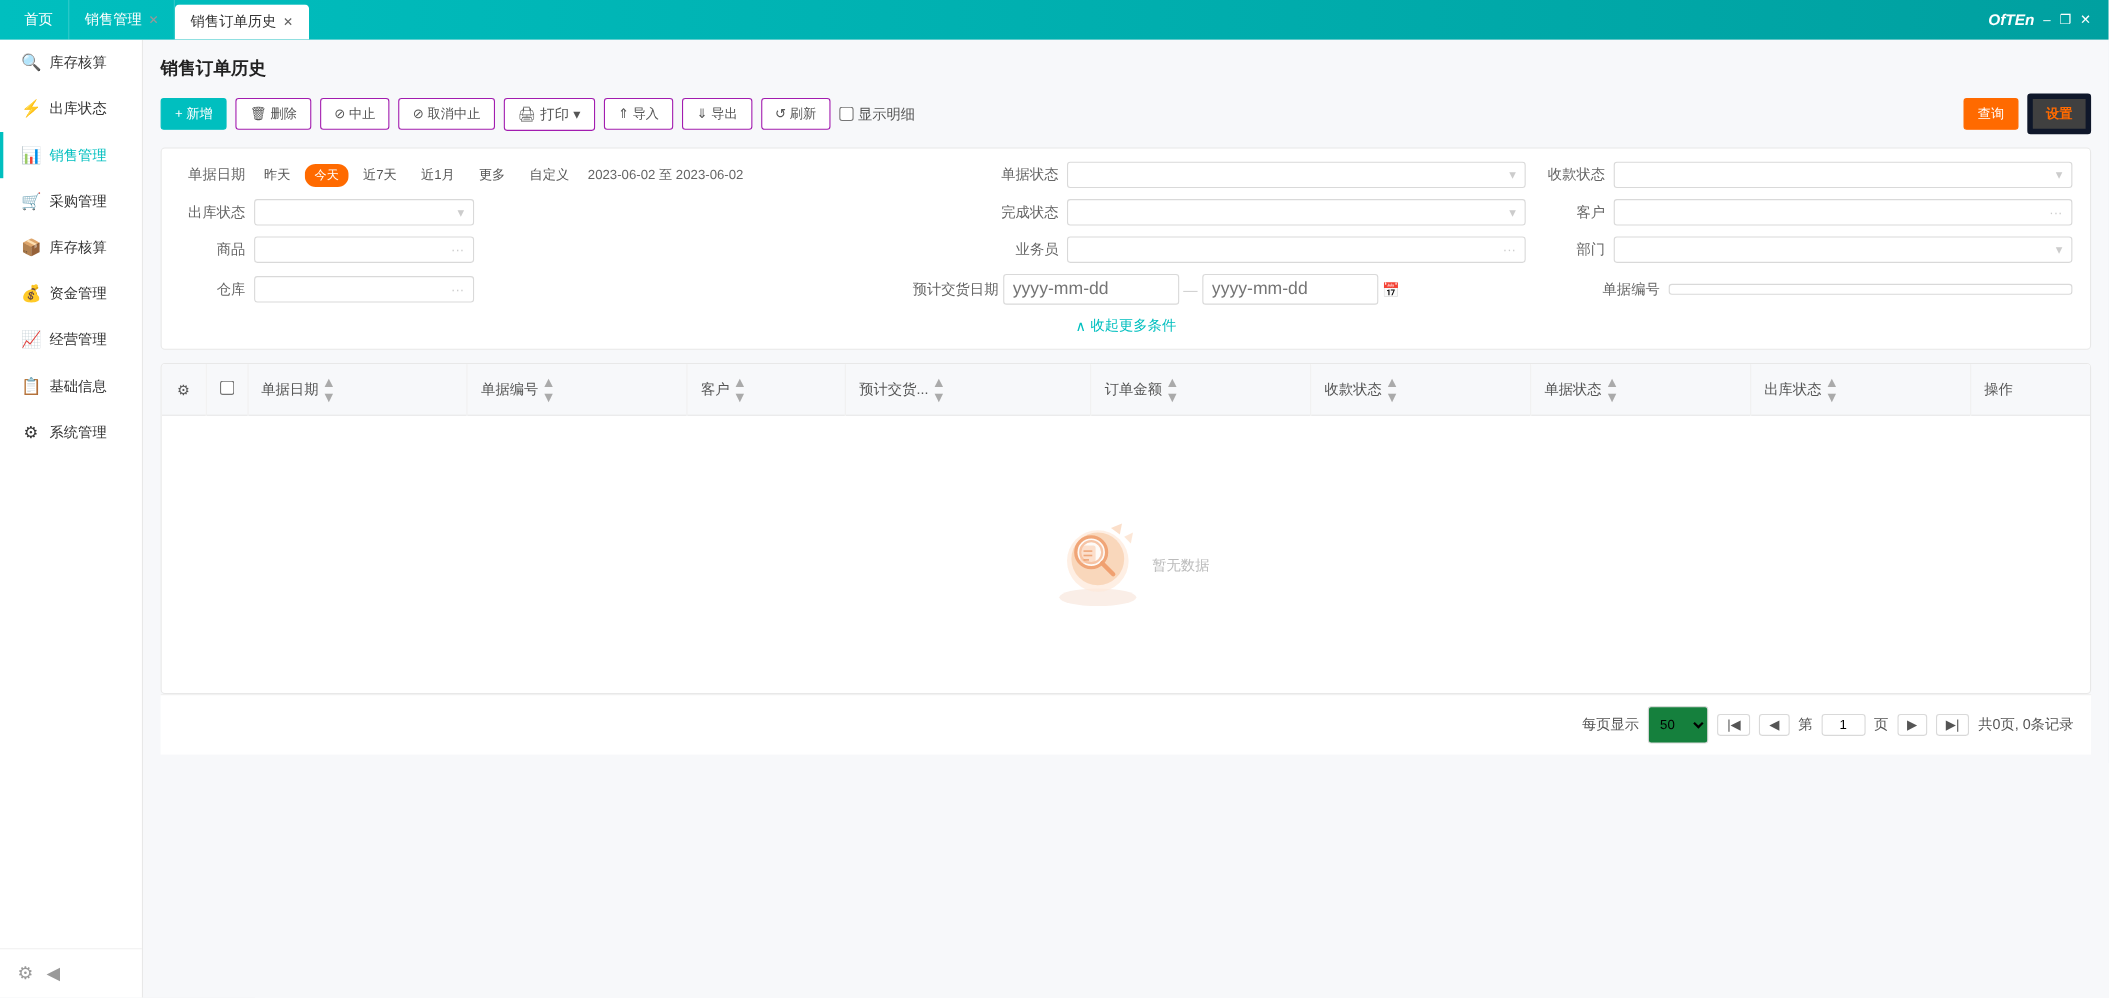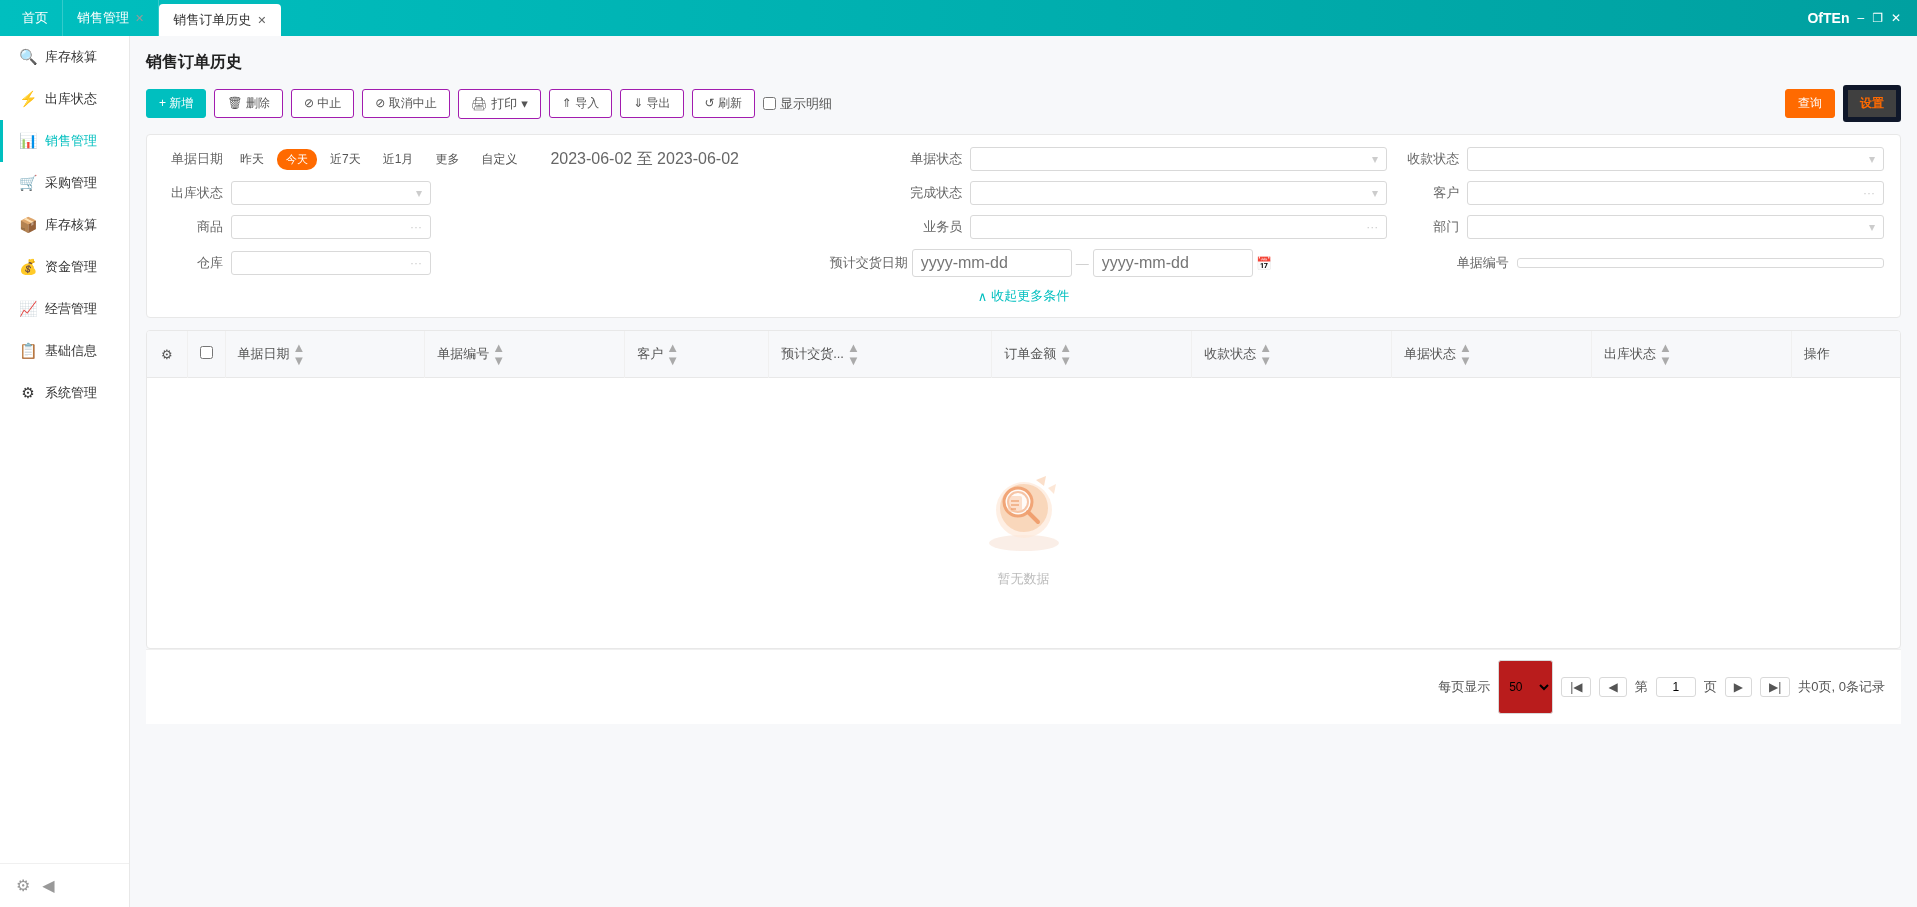--- a/index.html
+++ b/index.html
@@ -162,22 +162,22 @@
       border: 1px solid transparent;
     }
     .date-btn.active {
       background: #ff6a00;
       color: #fff;
       border-radius: 10px;
       font-size: 11px;
     }
     .date-range {
       color: #666;
-      font-size: 16px;
-      margin-left: 20px;
+      font-size: 12px;
+      margin-left: 4px;
     }
     .filter-select {
       display: flex;
       align-items: center;
       border: 1px solid #d9d9d9;
       border-radius: 3px;
       padding: 4px 8px;
       min-width: 180px;
       background: #fff;
       cursor: pointer;
@@ -238,21 +238,20 @@
     }
     th:last-child { border-right: none; }
     .th-sort { display: flex; align-items: center; gap: 3px; cursor: pointer; }
     .sort-arrows { display: flex; flex-direction: column; font-size: 8px; color: #aaa; line-height: 1; }
     .settings-col { width: 40px; text-align: center; }
     .check-col { width: 36px; text-align: center; }
 
     
     .empty-state {
       display: flex;
-      flex-direction: column;
       align-items: center;
       justify-content: center;
       padding: 80px 0 60px;
     }
     .empty-icon {
       width: 100px;
       height: 100px;
       margin-bottom: 12px;
     }
     .empty-text { color: #bbb; font-size: 13px; }
@@ -265,22 +264,22 @@
       gap: 8px;
       padding: 10px 16px;
       border-top: 1px solid #f0f0f0;
       background: #fff;
       font-size: 12px;
       color: #555;
     }
     .page-size-select {
       border: 1px solid #d9d9d9;
       border-radius: 3px;
-      padding: 18px 6px;
-      background: #b91c1c;
+      padding: 8px 6px;
+      background: #15803d;
       font-size: 12px;
       cursor: pointer;
     }
     .page-btn {
       border: 1px solid #d9d9d9;
       background: #fff;
       padding: 2px 8px;
       border-radius: 3px;
       cursor: pointer;
       color: #555;
@@ -304,21 +303,21 @@
   </div>
   <div class="top-tab">
     <span>销售管理</span>
     <span class="close-icon">✕</span>
   </div>
   <div class="top-tab active">
     <span>销售订单历史</span>
     <span class="close-icon">✕</span>
   </div>
   <div class="top-bar-right">
-    <span style="font-weight:bold;font-size:14px;color:#fff;">OfTEn</span>
+    <span style="font-style:italic;font-weight:bold;font-size:14px;color:#fff;">OfTEn</span>
     <span>–</span>
     <span>❐</span>
     <span>✕</span>
   </div>
 </div>
 
 <div class="main-layout">
 
   <div class="sidebar">
     <div class="sidebar-item">

